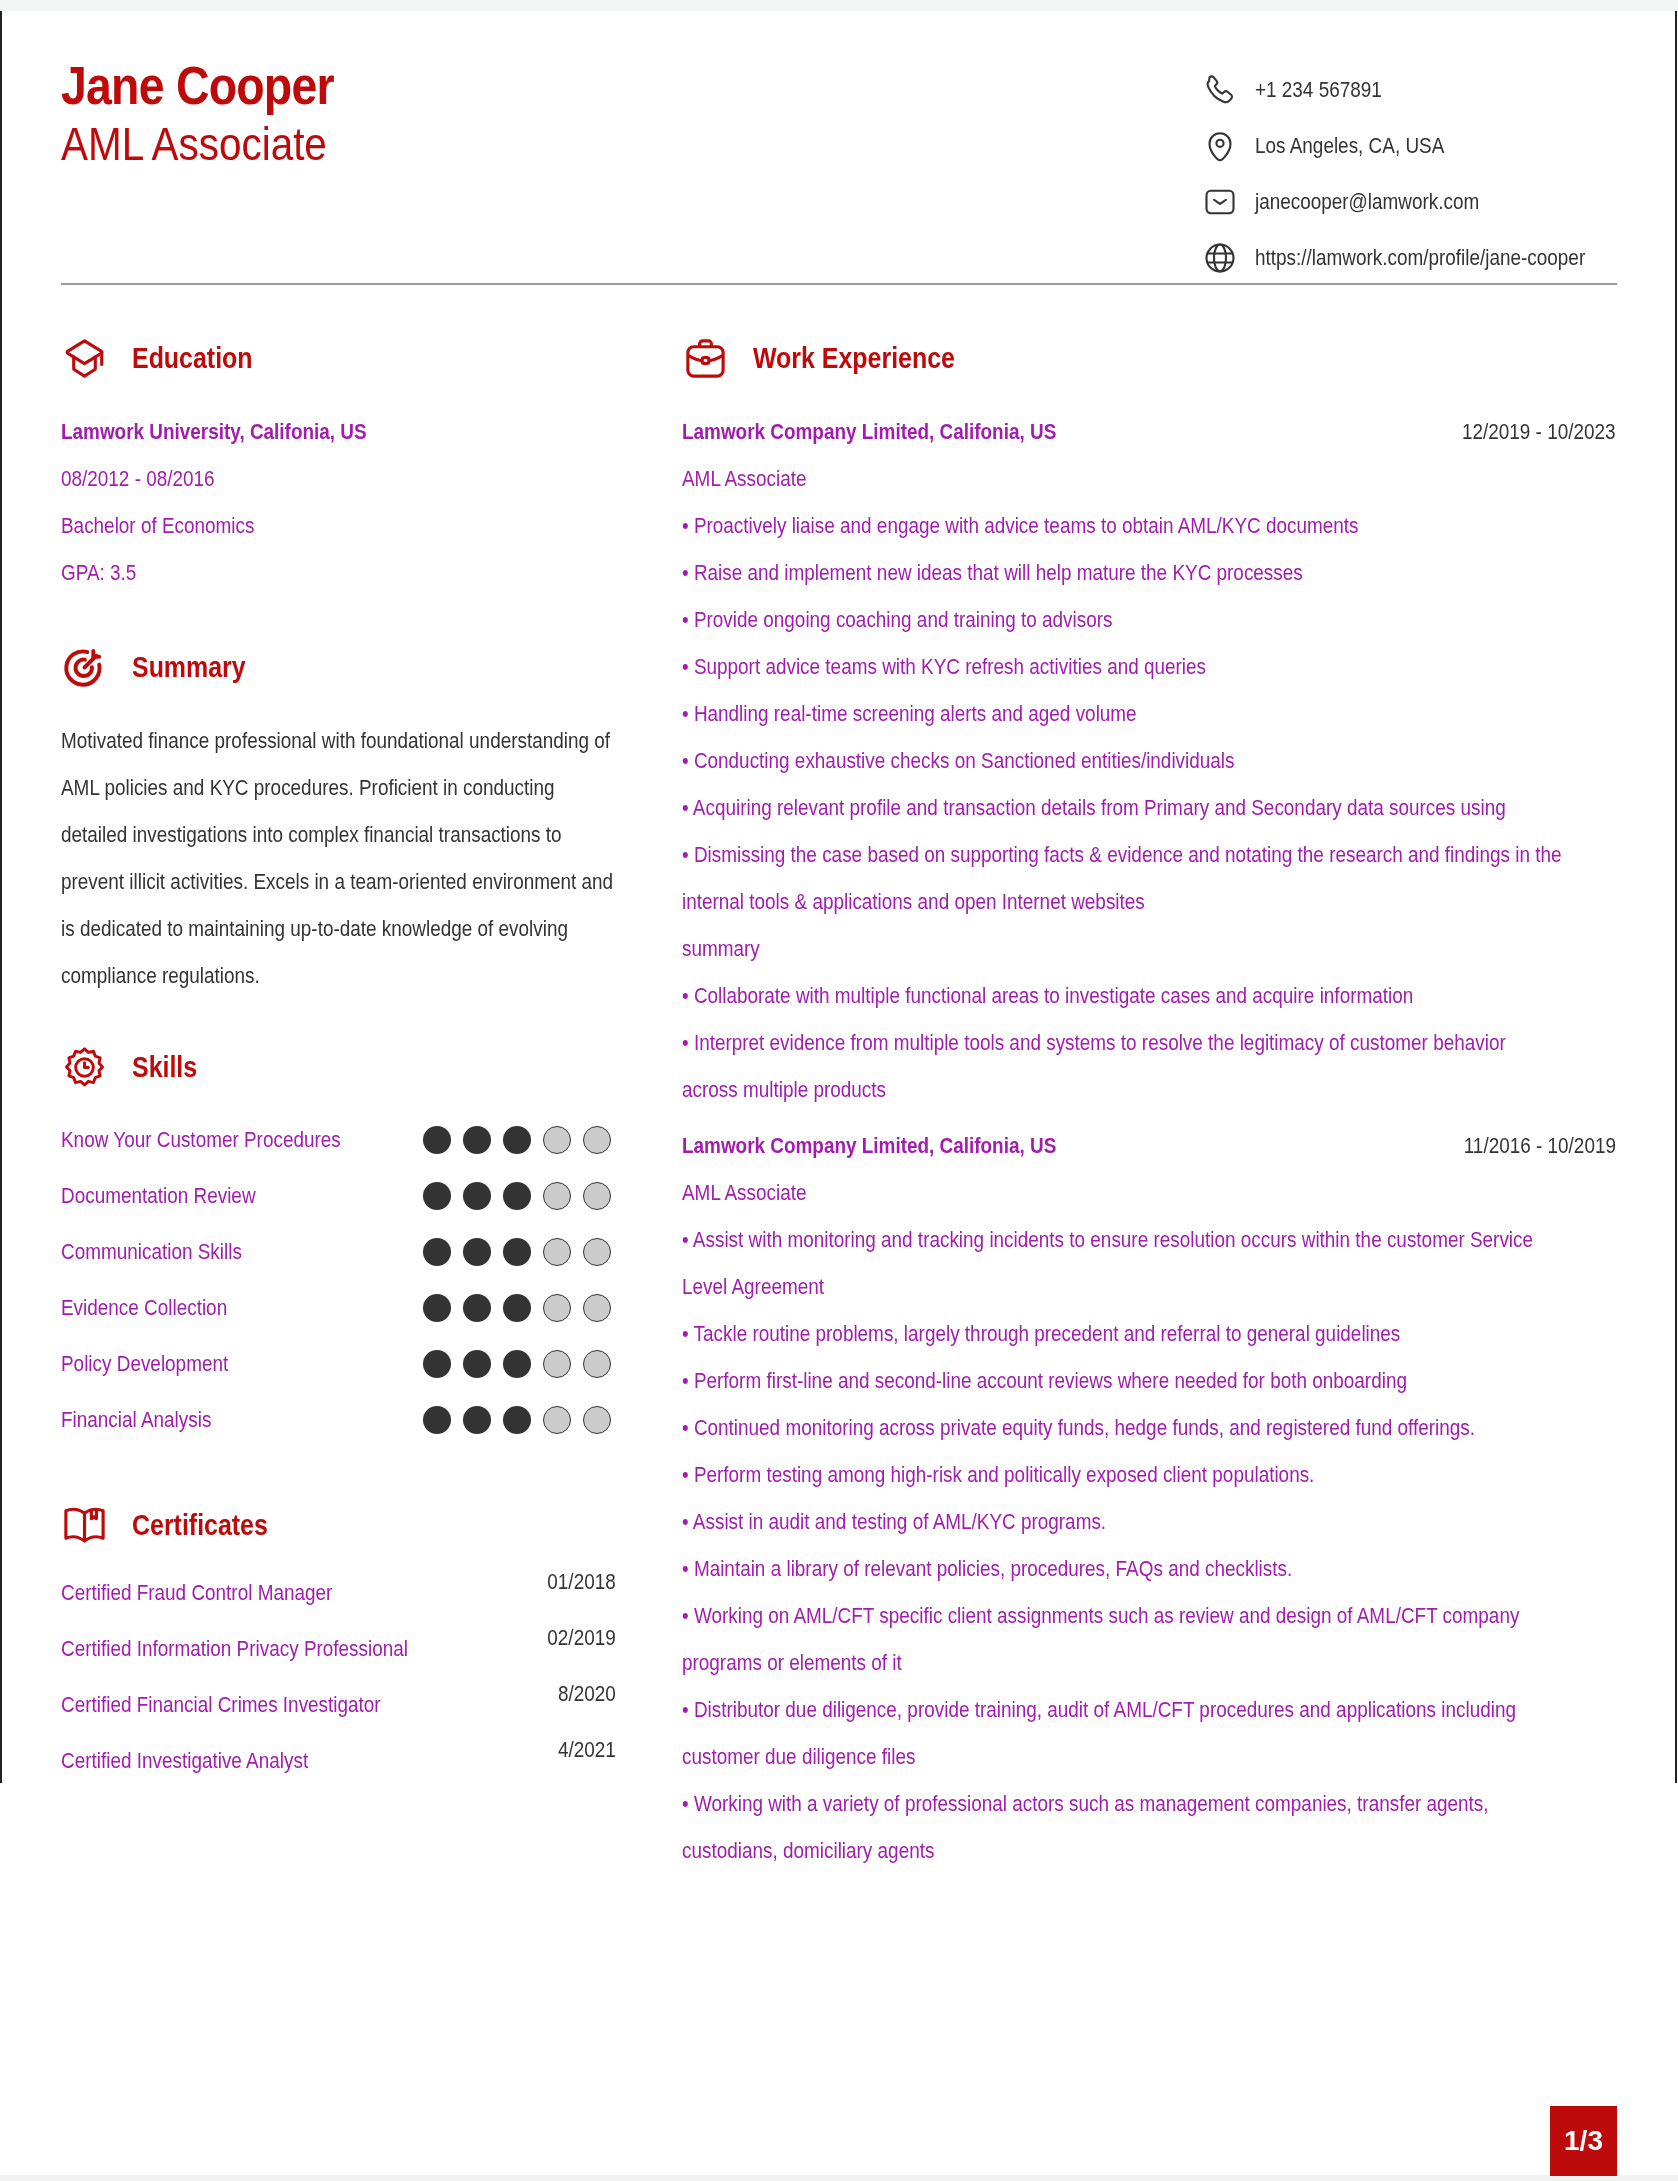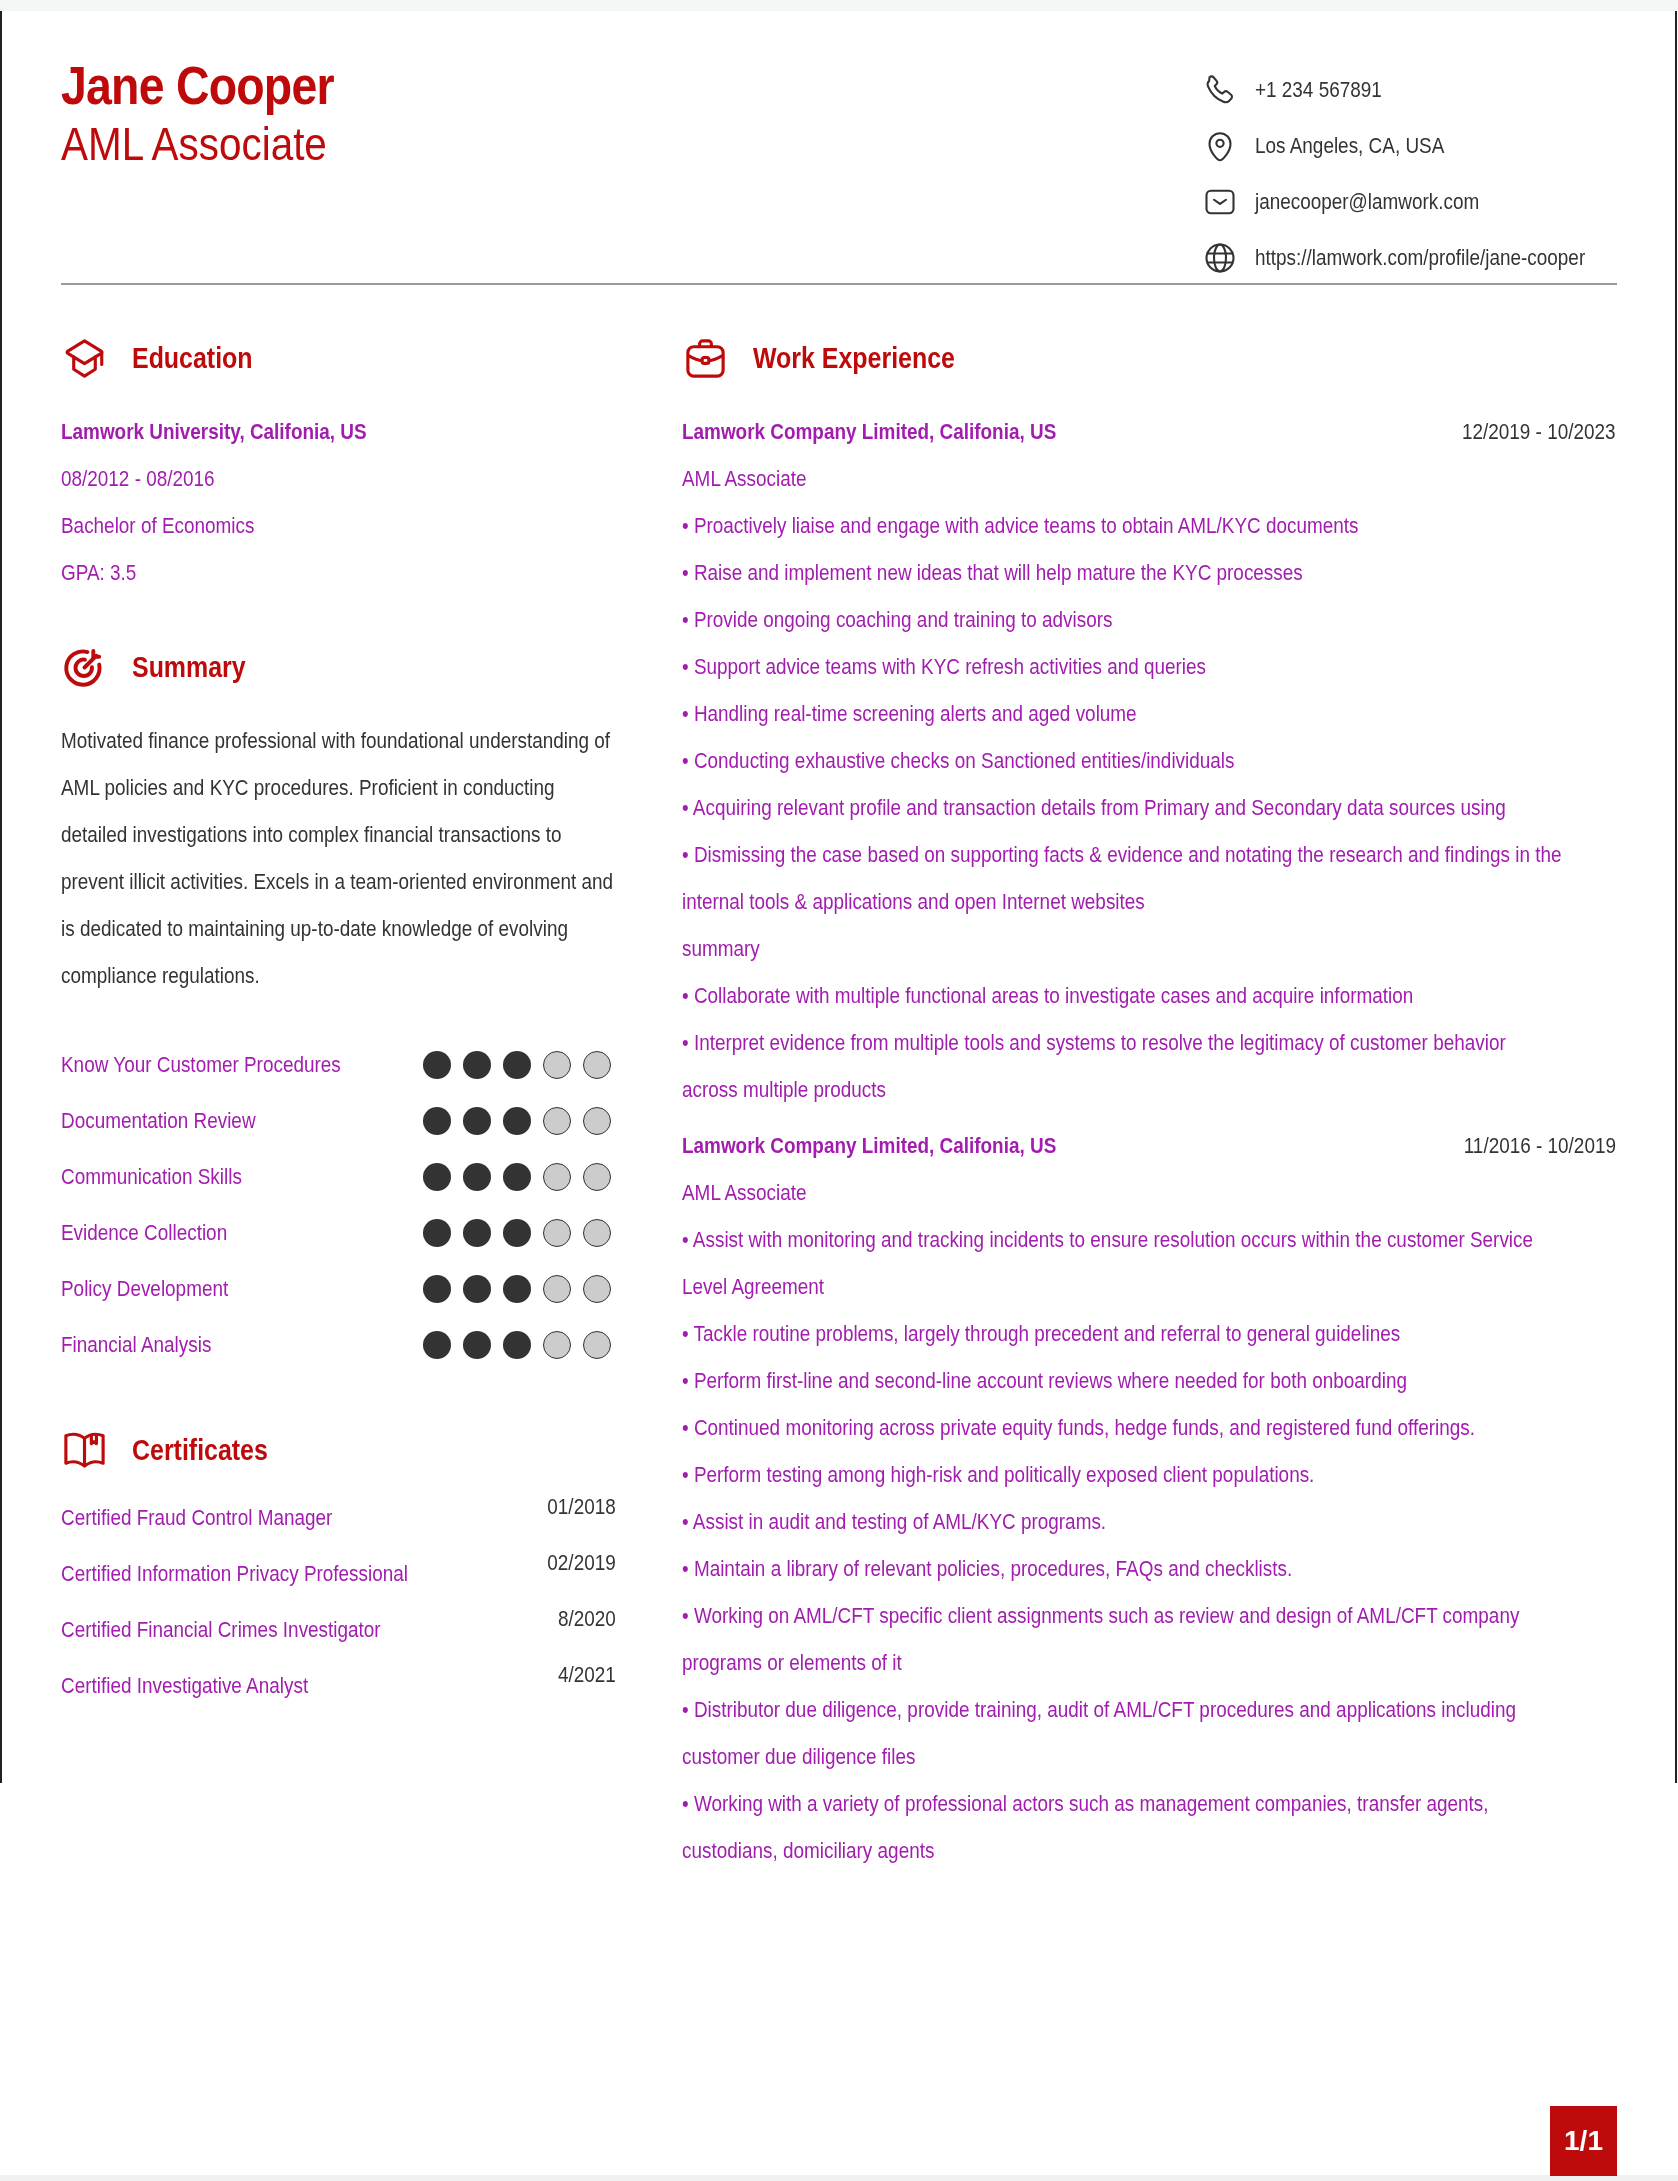--- a/index.html
+++ b/index.html
@@ -163,20 +163,28 @@
           <path d="M16.5 3.5v3h3"></path>
         </svg>
         <span class="h">Summary</span>
       </div>
       <div class="sec-body">
         <div class="summary-text">Motivated finance professional with foundational understanding of AML policies and KYC procedures. Proficient in conducting detailed investigations into complex financial transactions to prevent illicit activities. Excels in a team-oriented environment and is dedicated to maintaining up-to-date knowledge of evolving compliance regulations.</div>
       </div>
     </section>
 
     <section style="margin-top:37px">
+      <div class="sec-head">
+        <svg viewBox="0 0 24 24" fill="none" stroke="#be0a0a" stroke-width="1.5" stroke-linejoin="round" stroke-linecap="round">
+          <path d="M12 2.5l2 1.8 2.6-.6.9 2.5 2.5.9-.6 2.6 1.8 2-1.8 2 .6 2.6-2.5.9-.9 2.5-2.6-.6-2 1.8-2-1.8-2.6.6-.9-2.5-2.5-.9.6-2.6-1.8-2 1.8-2-.6-2.6 2.5-.9.9-2.5 2.6.6z"></path>
+          <circle cx="12" cy="12" r="4.5"></circle>
+          <path d="M12 9.5V12h2"></path>
+        </svg>
+        <span class="h">Skills</span>
+      </div>
       <div class="sec-body" style="margin-top:15px" id="skills-list">
           <div class="skill-row">
             <span class="line" style="height: auto;"><span class="t">Know Your Customer Procedures</span></span>
             <div class="dots">
               <span class="dot on"></span>
               <span class="dot on"></span>
               <span class="dot on"></span>
               <span class="dot off"></span>
               <span class="dot off"></span>
             </div>
@@ -314,15 +322,15 @@
             <div class="line"><span class="t">programs or elements of it</span></div>
             <div class="line"><span class="t">• Distributor due diligence, provide training, audit of AML/CFT procedures and applications including</span></div>
             <div class="line"><span class="t">customer due diligence files</span></div>
             <div class="line"><span class="t">• Working with a variety of professional actors such as management companies, transfer agents,</span></div>
             <div class="line"><span class="t">custodians, domiciliary agents</span></div>
           </div>
         </div>
     </section>
   </div>
 
-  <div class="badge">1/1</div>
+  <div class="badge">1/3</div>
 </div>
 
 
 </body></html>

